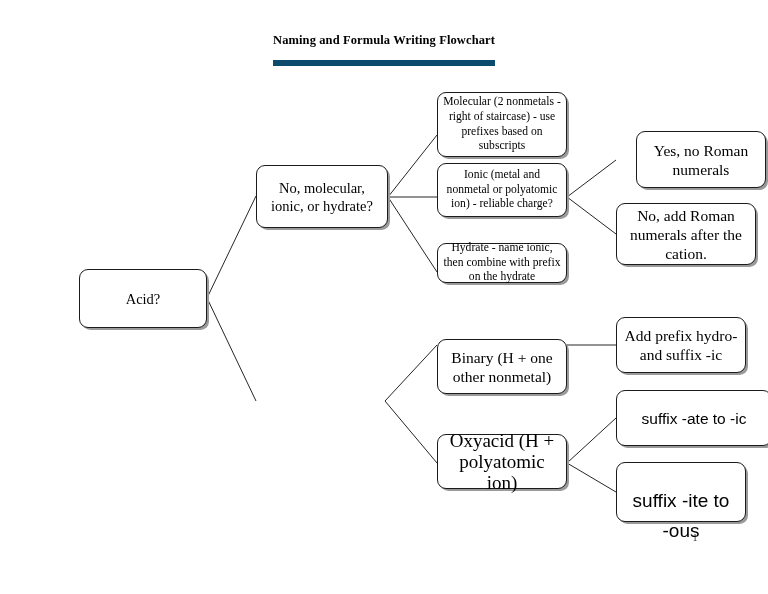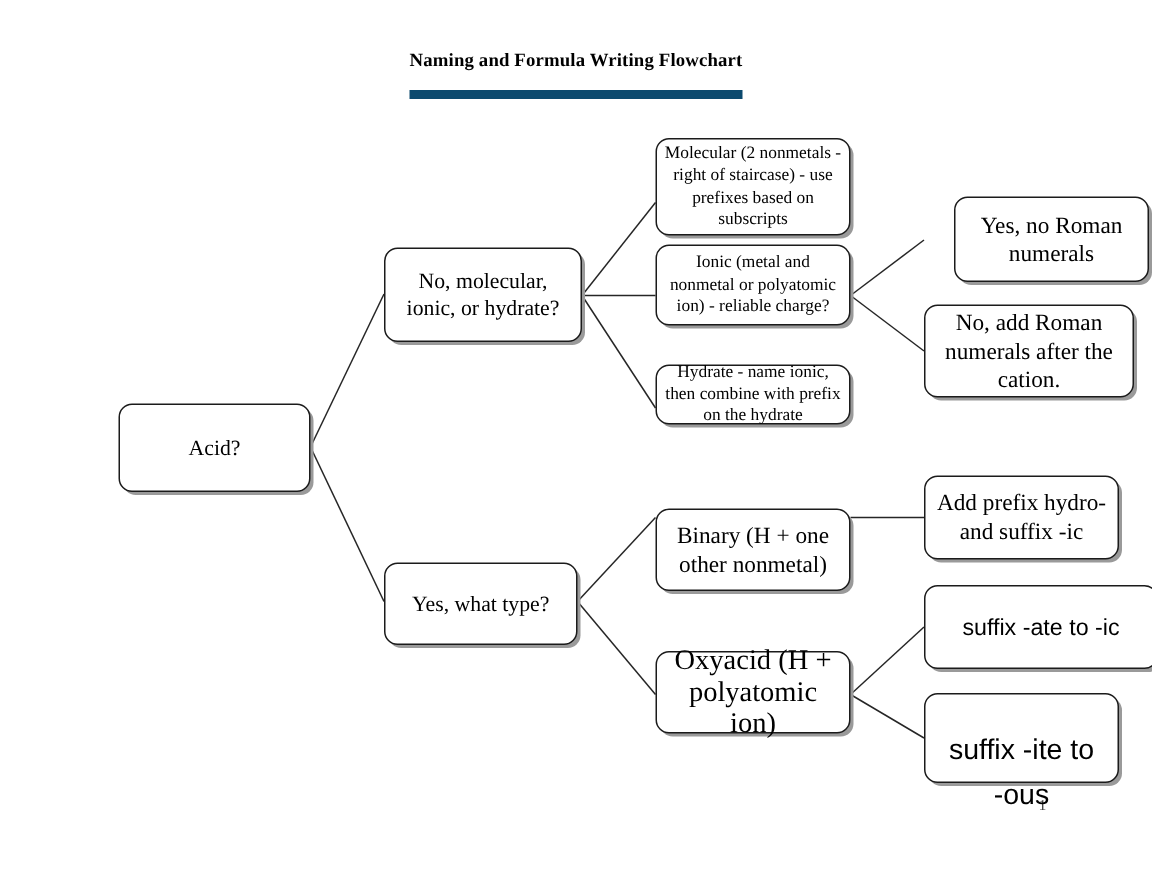--- a/index.html
+++ b/index.html
@@ -103,23 +103,20 @@
   </svg>
 
   <div class="node f-lg" style="left:79px;top:269px;width:128px;height:59px;">
     <span class="txt">Acid?</span>
   </div>
 
   <div class="node f-lg" style="left:256px;top:165px;width:132px;height:63px;">
     <span class="txt">No, molecular, ionic, or hydrate?</span>
   </div>
 
-  <div class="node f-lg" style="left:256px;top:375px;width:129px;height:55px;">
-    <span class="txt">Yes, what type?</span>
-  </div>
 
   <div class="node f-sm overflowtext" style="left:437px;top:92px;width:130px;height:65px;">
     <span class="txt">Molecular (2 nonmetals - right of staircase) - use prefixes based on subscripts</span>
   </div>
 
   <div class="node f-sm" style="left:437px;top:163px;width:130px;height:54px;">
     <span class="txt">Ionic (metal and nonmetal or polyatomic ion) - reliable charge?</span>
   </div>
 
   <div class="node f-sm" style="left:437px;top:243px;width:130px;height:40px;">

